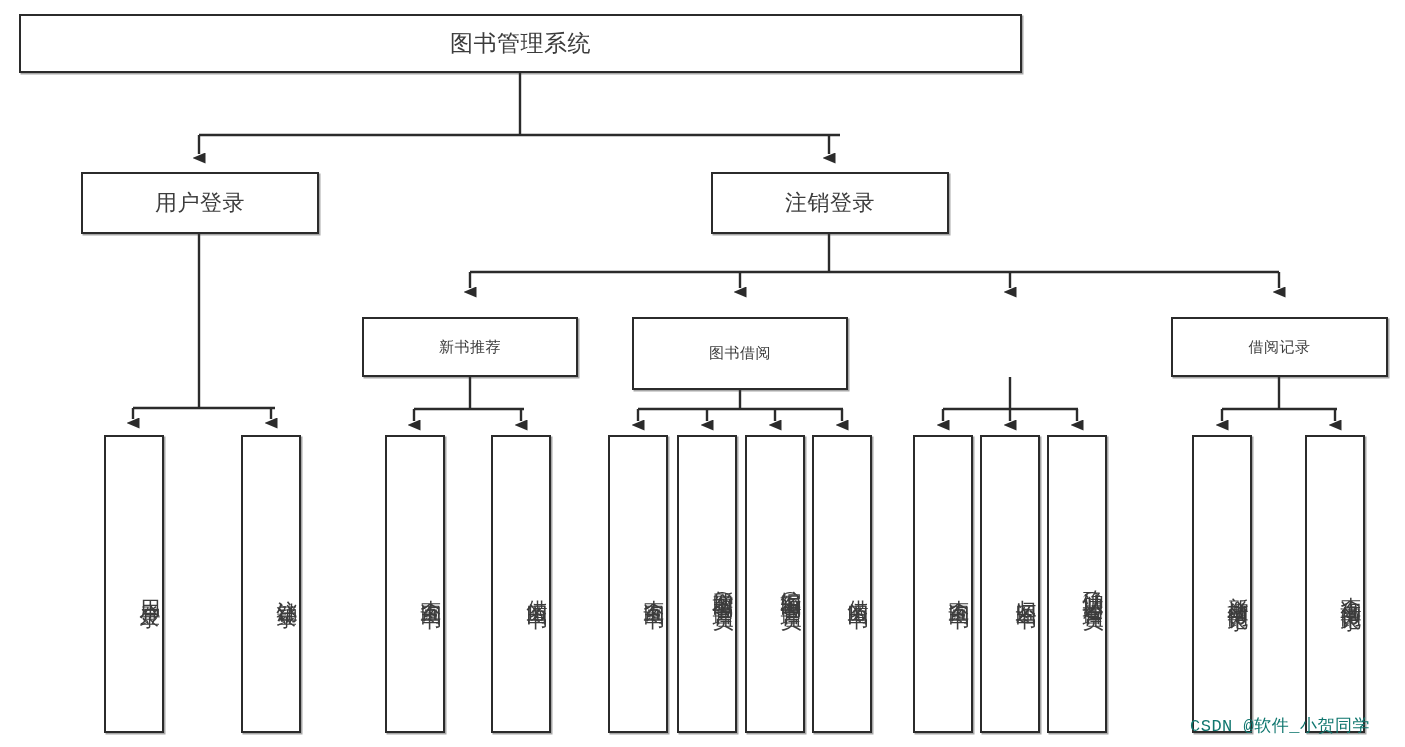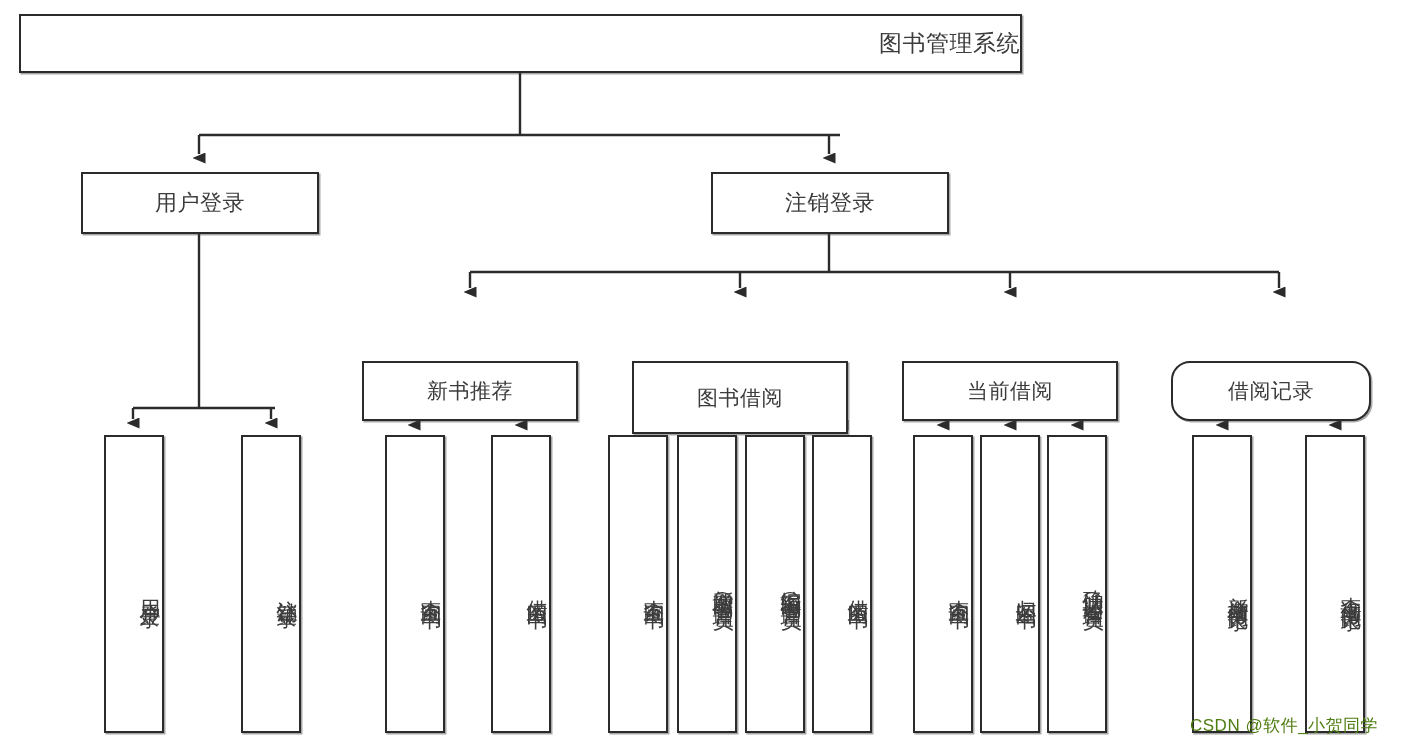--- a/index.html
+++ b/index.html
@@ -25,43 +25,43 @@
     box-sizing:border-box;
     background:#ffffff;
     border:2px solid #2b2b2b;
     box-shadow:1.5px 1.5px 0 0 rgba(60,60,60,.45);
     display:flex;
     align-items:center;
     justify-content:center;
     color:#3c3c3c;
     letter-spacing:.5px;
   }
-  .node.root{font-size:23px;justify-content:flex-end;}
+  .node.root{font-size:23px;}
   .node.lvl1{font-size:22px;}
-  .node.lvl2{font-size:21px;margin-top:44px;}
+  .node.lvl2{font-size:15px;}
   .node.leaf{
     font-size:21px;
     writing-mode:vertical-rl;
     text-orientation:upright;
     align-items:flex-start;
     justify-content:center;
     padding-top:10px;
     line-height:1.18;
     letter-spacing:3px;
   }
   .node.leaf.tall{padding-top:4px;}
   .wm{
     position:absolute;
     left:1190px;
     top:714px;
     font-size:17px;
-    color:#4d7c0f;
+    color:#0f766e;
     white-space:nowrap;
     letter-spacing:.5px;
-    font-family:Liberation Sans, sans-serif;
+    font-family:Liberation Mono, monospace;
   }
 </style>
 </head>
 <body>
 
 <div id="stage">
 
   <svg id="edges" viewBox="0 0 1405 747" width="1405" height="747">
     <defs>
       <marker id="arw" markerWidth="11" markerHeight="13" refX="1.5" refY="6.5" orient="auto" markerUnits="userSpaceOnUse">
@@ -122,24 +122,21 @@
   <div class="node lvl1" style="left:711px;top:172px;width:238px;height:62px;">
     <span>注销登录</span>
   </div>
 
   <div class="node lvl2" style="left:362px;top:317px;width:216px;height:60px;">
     <span>新书推荐</span>
   </div>
   <div class="node lvl2" style="left:632px;top:317px;width:216px;height:73px;">
     <span>图书借阅</span>
   </div>
-  <div class="node lvl2" style="left:902px;top:317px;width:216px;height:60px;">
-    <span>当前借阅</span>
-  </div>
-  <div class="node lvl2" style="left:1171px;top:317px;width:200px;height:60px;border-radius:19px;">
+  <div class="node lvl2" style="left:1171px;top:317px;width:217px;height:60px;">
     <span>借阅记录</span>
   </div>
 
   <div class="node leaf" style="left:104px;top:435px;width:60px;height:298px;">
     <span>用户登录</span>
   </div>
   <div class="node leaf" style="left:241px;top:435px;width:60px;height:298px;">
     <span>注销登录</span>
   </div>
 

